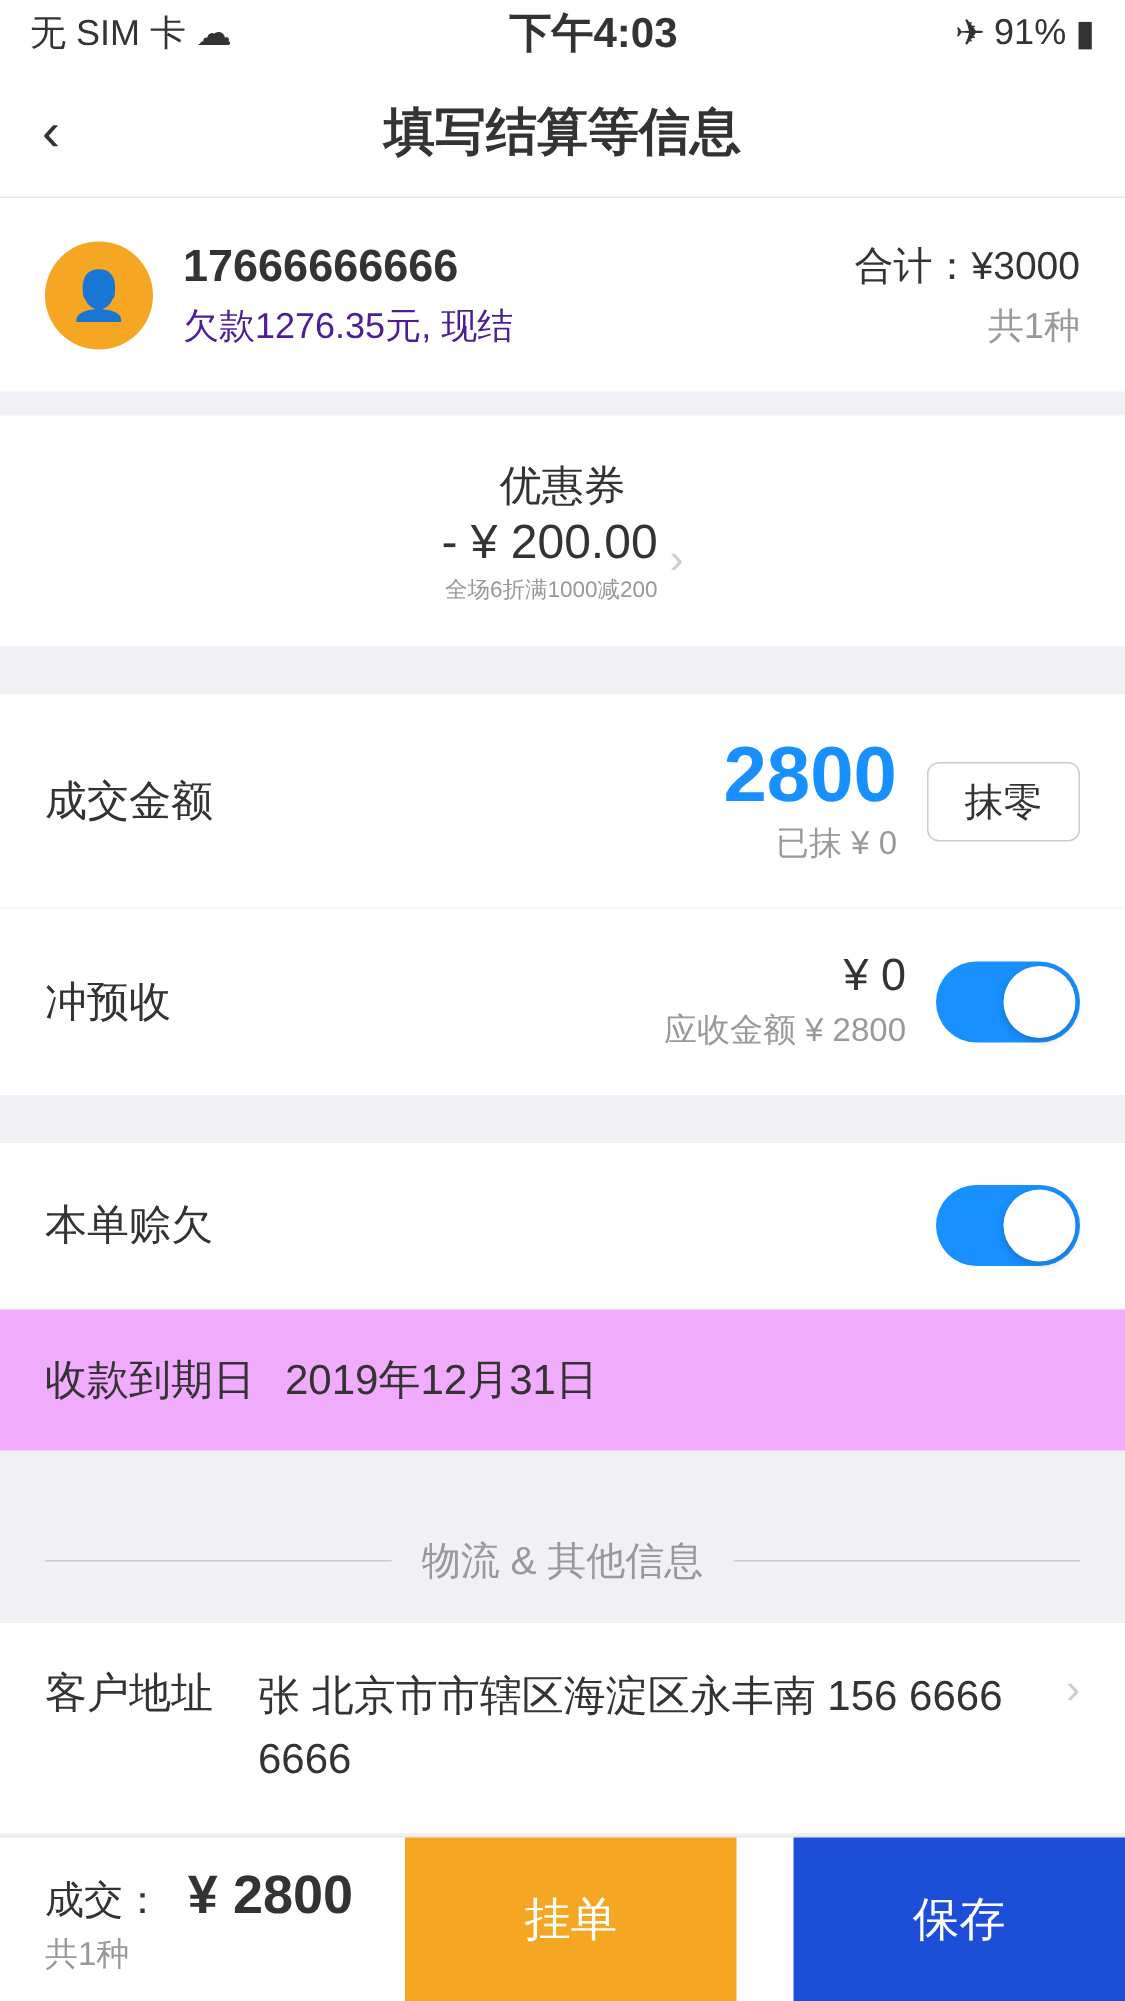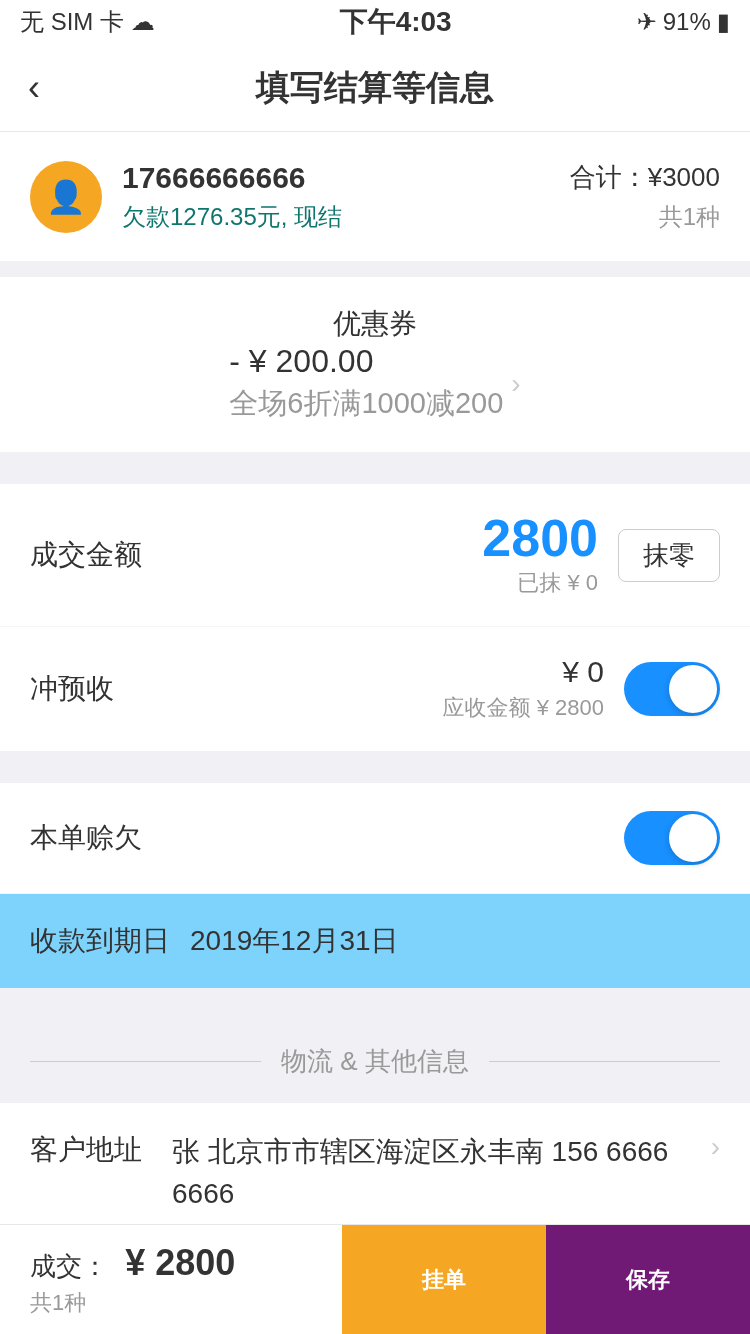--- a/index.html
+++ b/index.html
@@ -71,39 +71,39 @@
       height: 72px;
       border-radius: 50%;
       background: #f5a623;
       display: flex;
       align-items: center;
       justify-content: center;
       color: white;
       font-size: 32px;
     }
     .customer-info .phone { font-size: 30px; font-weight: 600; color: #333; }
-    .customer-info .owe { font-size: 24px; color: #0f766e; margin-top: 6px; }
+    .customer-info .owe { font-size: 24px; color: #4c1d95; margin-top: 6px; }
     .customer-right { text-align: right; }
     .customer-right .total { font-size: 26px; color: #333; font-weight: 500; }
     .customer-right .count { font-size: 24px; color: #999; margin-top: 6px; }
 
     
     .coupon-row {
       background: #fff;
       padding: 28px 30px;
       display: flex;
       align-items: center;
       justify-content: space-between;
       margin-bottom: 16px;
       flex-direction: column;
     }
     .coupon-label { font-size: 28px; color: #333; }
     .coupon-right { display: flex; align-items: center; gap: 8px; }
     .coupon-discount { font-size: 32px; color: #333; font-weight: 500; }
-    .coupon-desc { font-size: 29px; color: #999; text-align: right; margin-top: 4px; }
+    .coupon-desc { font-size: 15px; color: #999; text-align: right; margin-top: 4px; }
     .chevron { font-size: 28px; color: #ccc; }
 
     
     .section-divider {
       height: 16px;
       background: #f0f0f5;
     }
 
     
     .white-section {
@@ -173,21 +173,21 @@
     .arrears-row {
       background: #fff;
       padding: 28px 30px;
       display: flex;
       align-items: center;
       justify-content: space-between;
     }
 
     
     .due-row {
-      background: #7dd3fc;
+      background: #f0abfc;
       padding: 28px 30px;
       display: flex;
       border-top: 1px solid #f5f5f5;
     }
     .due-label { font-size: 28px; color: #333; margin-right: 20px; }
     .due-value { font-size: 28px; color: #333; }
 
     
     .logistics-header {
       background: #f0f0f5;
@@ -226,31 +226,31 @@
     }
     .footer-summary {
       flex: 1;
       padding: 0 30px;
     }
     .footer-summary .deal { font-size: 26px; color: #333; }
     .footer-summary .deal .amount { font-size: 36px; font-weight: 700; color: #333; margin-left: 10px; }
     .footer-summary .count { font-size: 22px; color: #999; margin-top: 4px; }
     .footer-btn {
       height: 110px;
-      width: 204px;
+      width: 221px;
       display: flex;
       align-items: center;
       justify-content: center;
-      font-size: 22px;
-      font-weight: 700;
+      font-size: 31px;
+      font-weight: 400;
       color: #fff;
       cursor: pointer;
     }
     .btn-pending { background: #f5a623; }
-    .btn-save { background: #701a75; }
+    .btn-save { background: #1d4ed8; margin-left: 38px; }
   </style>
 </head>
 <body>
 
 <div class="status-bar">
   <div class="status-left">
     <span>无 SIM 卡 ☁</span>
   </div>
   <div class="status-center">下午4:03</div>
   <div class="status-right">

